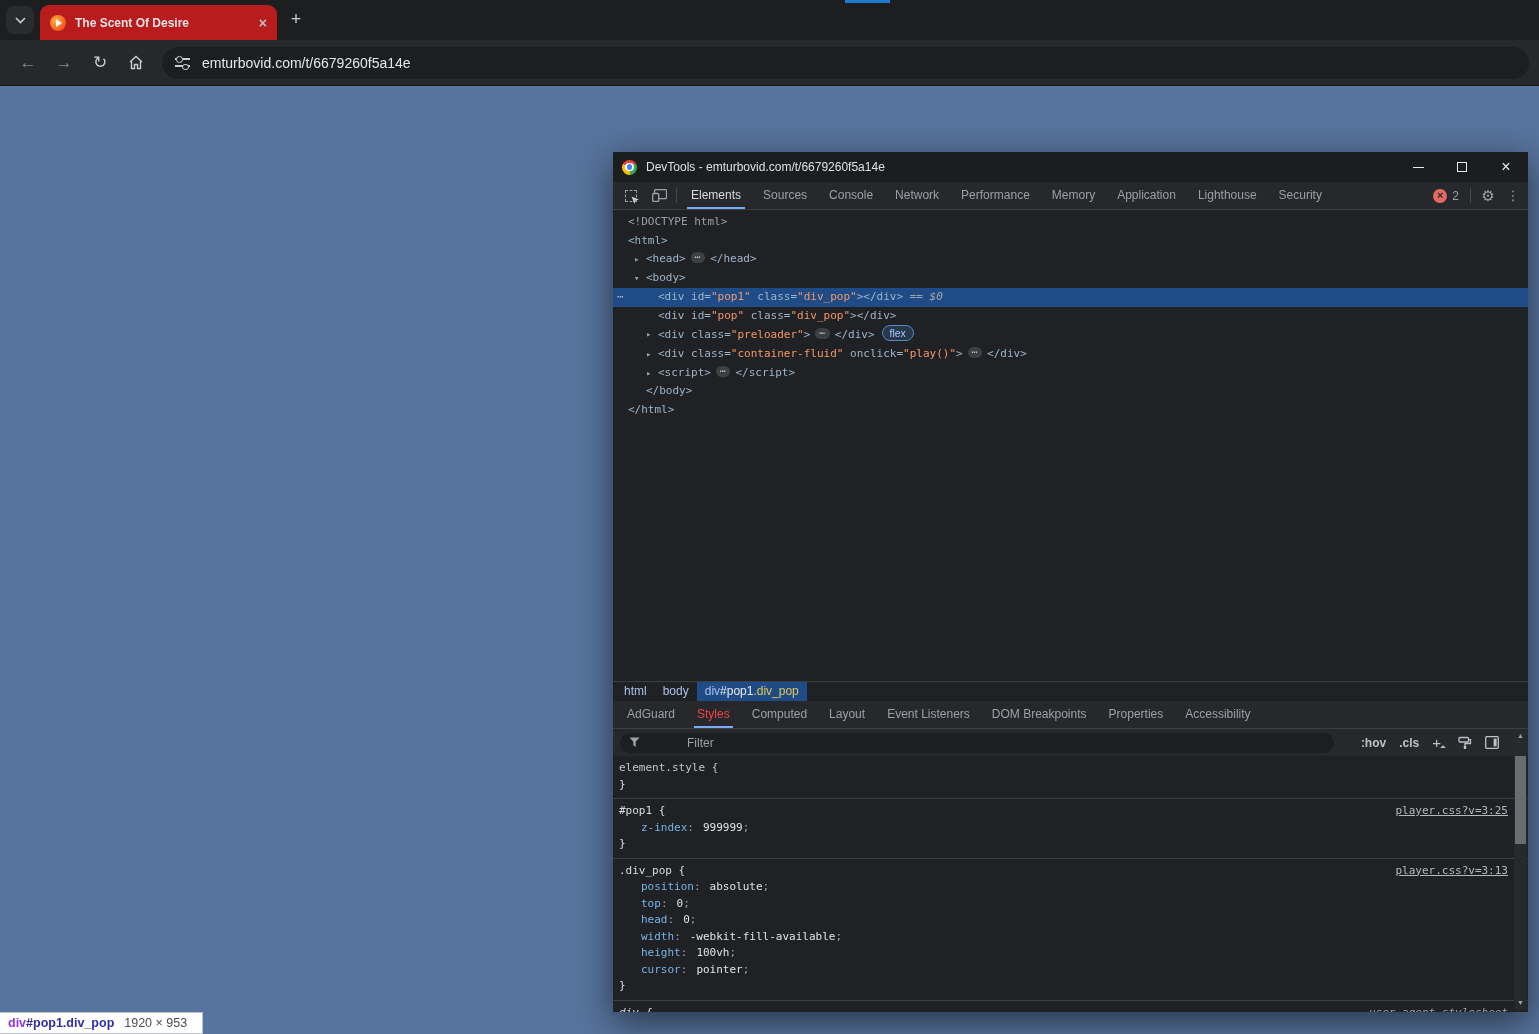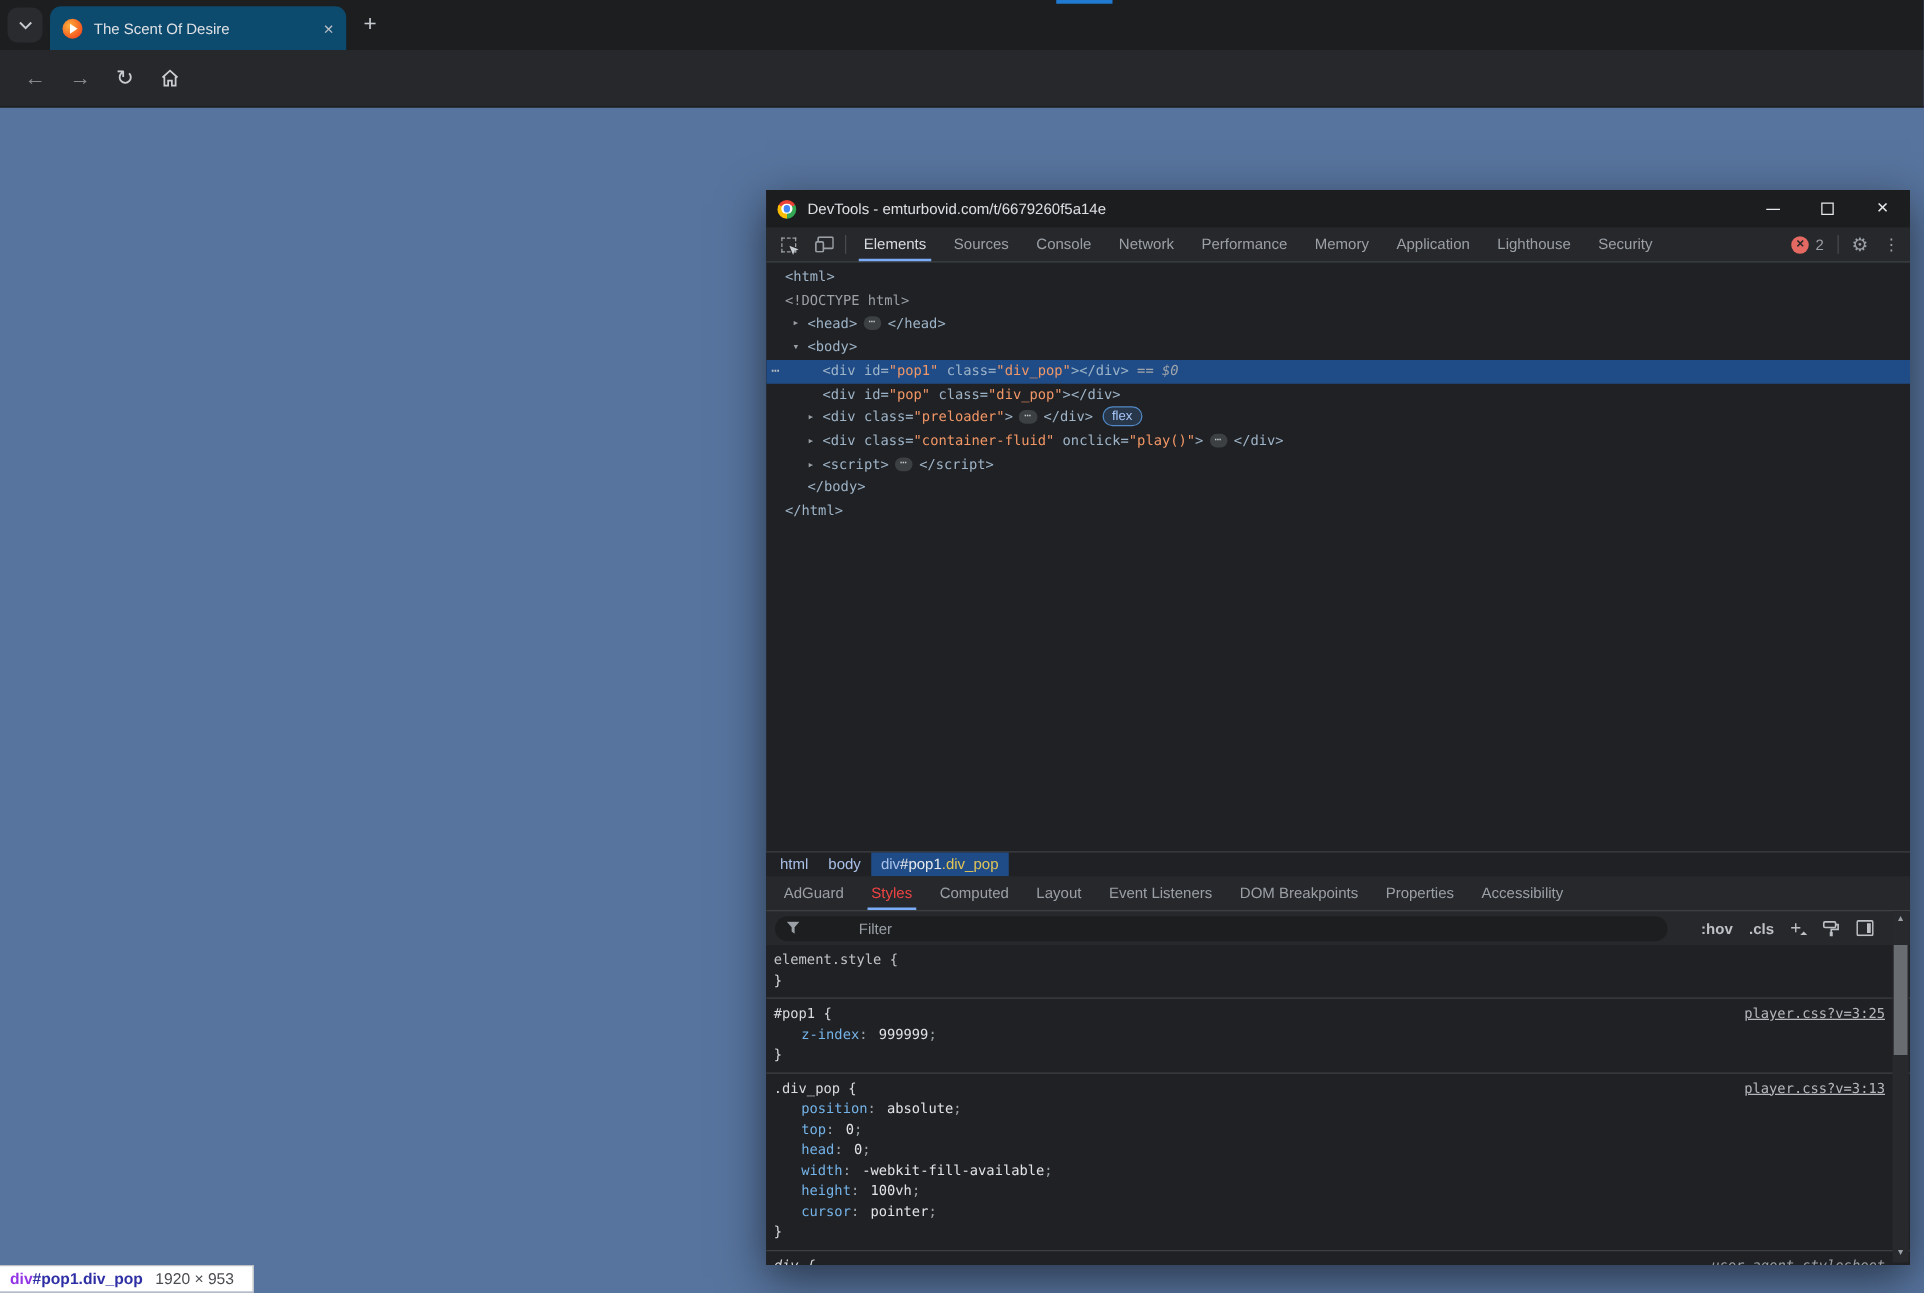--- a/index.html
+++ b/index.html
@@ -6,22 +6,22 @@
   html,body { margin:0; padding:0; }
   body {
     width:1539px; height:1034px; position:relative; overflow:hidden;
     background:#57749e; font-family:"Liberation Sans",sans-serif;
   }
 
   
   .tabstrip { position:absolute; left:0; top:0; width:100%; height:40px; background:#1d1e20; }
   .tab-search-btn { position:absolute; left:6px; top:6px; width:28px; height:28px; border-radius:8px;
     background:#2a2b2e; display:flex; align-items:center; justify-content:center; }
-  .browser-tab { position:absolute; left:40px; top:5px; width:237px; height:35px; background:#0c4a6e;
-    border-radius:9px 9px 0 0; display:flex; align-items:center; padding:0 10px; }
+  .browser-tab { position:absolute; left:40px; top:5px; width:237px; height:35px; background:#b91c1c;
+    border-radius:9px 9px 0 0; display:flex; align-items:center; padding:0 10px;font-weight:bold; }
   .tab-favicon { width:16px; height:16px; border-radius:50%; flex:0 0 16px;
     background: radial-gradient(circle at 35% 35%, #ffb03c, #f4511e 75%); position:relative; margin-right:9px; }
   .tab-favicon::after { content:""; position:absolute; left:6px; top:4px;
     border-left:6px solid #fff; border-top:4px solid transparent; border-bottom:4px solid transparent; }
   .tab-title { font-size:12px; color:#dfe1e4; flex:1; white-space:nowrap; overflow:hidden; }
   .tab-close { color:#bdc1c6; font-size:14px; margin-left:8px; line-height:14px; }
   .newtab-btn { position:absolute; left:284px; top:9px; color:#c6cbd0; font-size:18px; line-height:20px;
     width:24px; text-align:center; }
   .top-blue-strip { position:absolute; left:845px; top:0; width:45px; height:3px; background:#1f7ad0; }
 
@@ -158,20 +158,27 @@
 
 <div class="toolbar">
   <span class="nav-icon dim">←</span>
   <span class="nav-icon dim">→</span>
   <span class="nav-icon">↻</span>
   <span class="nav-icon">
     <svg width="16" height="15" viewBox="0 0 16 15" style="margin:0 auto">
       <path d="M2 7 L8 1.5 L14 7 M3.5 6.3 V13.5 H6.5 V9.5 H9.5 V13.5 H12.5 V6.3" fill="none" stroke="#c9cdd1" stroke-width="1.4"></path>
     </svg>
   </span>
+  <div class="omnibox">
+    <span class="tune-icon">
+        <i class="t1"></i>
+        <i class="t2"></i>
+      </span>
+    <span class="url-text">emturbovid.com/t/6679260f5a14e</span>
+  </div>
 </div>
 
 <div class="devtools">
 
   <div class="dt-titlebar">
     <span class="chrome-logo"></span>
     <span class="dt-title">DevTools - emturbovid.com/t/6679260f5a14e</span>
     <span class="win-btn">
         <span class="wb-min"></span>
       </span>
@@ -212,22 +219,22 @@
     <div class="dt-right">
       <span class="err-badge">×</span>
       <span class="err-count">2</span>
       <span class="vsep"></span>
       <span class="gear-btn">⚙</span>
       <span class="kebab-btn">⋮</span>
     </div>
   </div>
 
   <div class="dt-tree">
+      <div class="tree-row" style="padding-left: 15px;"><span class="sg-g">&lt;!DOCTYPE html&gt;</span></div>
       <div class="tree-row" style="padding-left: 15px;"><span class="sg-t">&lt;html&gt;</span></div>
-      <div class="tree-row" style="padding-left: 15px;"><span class="sg-g">&lt;!DOCTYPE html&gt;</span></div>
       <div class="tree-row" style="padding-left: 33px;"><span class="row-arrow" style="left: 21px;">▸</span><span class="sg-t">&lt;head&gt;</span><span class="badge-ell">⋯</span><span class="sg-t">&lt;/head&gt;</span></div>
       <div class="tree-row" style="padding-left: 33px;"><span class="row-arrow" style="left: 21px;">▾</span><span class="sg-t">&lt;body&gt;</span></div>
       <div class="tree-row selected" style="padding-left: 45px;"><span class="row-gutter">⋯</span><span class="sg-t">&lt;div id=</span><span class="sg-v">"pop1"</span><span class="sg-t"> class=</span><span class="sg-v">"div_pop"</span><span class="sg-t">&gt;&lt;/div&gt;</span><span class="sg-eq"> == $0</span></div>
       <div class="tree-row" style="padding-left: 45px;"><span class="sg-t">&lt;div id=</span><span class="sg-v">"pop"</span><span class="sg-t"> class=</span><span class="sg-v">"div_pop"</span><span class="sg-t">&gt;&lt;/div&gt;</span></div>
       <div class="tree-row" style="padding-left: 45px;"><span class="row-arrow" style="left: 33px;">▸</span><span class="sg-t">&lt;div class=</span><span class="sg-v">"preloader"</span><span class="sg-t">&gt;</span><span class="badge-ell">⋯</span><span class="sg-t">&lt;/div&gt;</span><span class="badge-flex">flex</span></div>
       <div class="tree-row" style="padding-left: 45px;"><span class="row-arrow" style="left: 33px;">▸</span><span class="sg-t">&lt;div class=</span><span class="sg-v">"container-fluid"</span><span class="sg-t"> onclick=</span><span class="sg-v">"play()"</span><span class="sg-t">&gt;</span><span class="badge-ell">⋯</span><span class="sg-t">&lt;/div&gt;</span></div>
       <div class="tree-row" style="padding-left: 45px;"><span class="row-arrow" style="left: 33px;">▸</span><span class="sg-t">&lt;script&gt;</span><span class="badge-ell">⋯</span><span class="sg-t">&lt;/script&gt;</span></div>
       <div class="tree-row" style="padding-left: 33px;"><span class="sg-t">&lt;/body&gt;</span></div>
       <div class="tree-row" style="padding-left: 15px;"><span class="sg-t">&lt;/html&gt;</span></div>
     </div>

